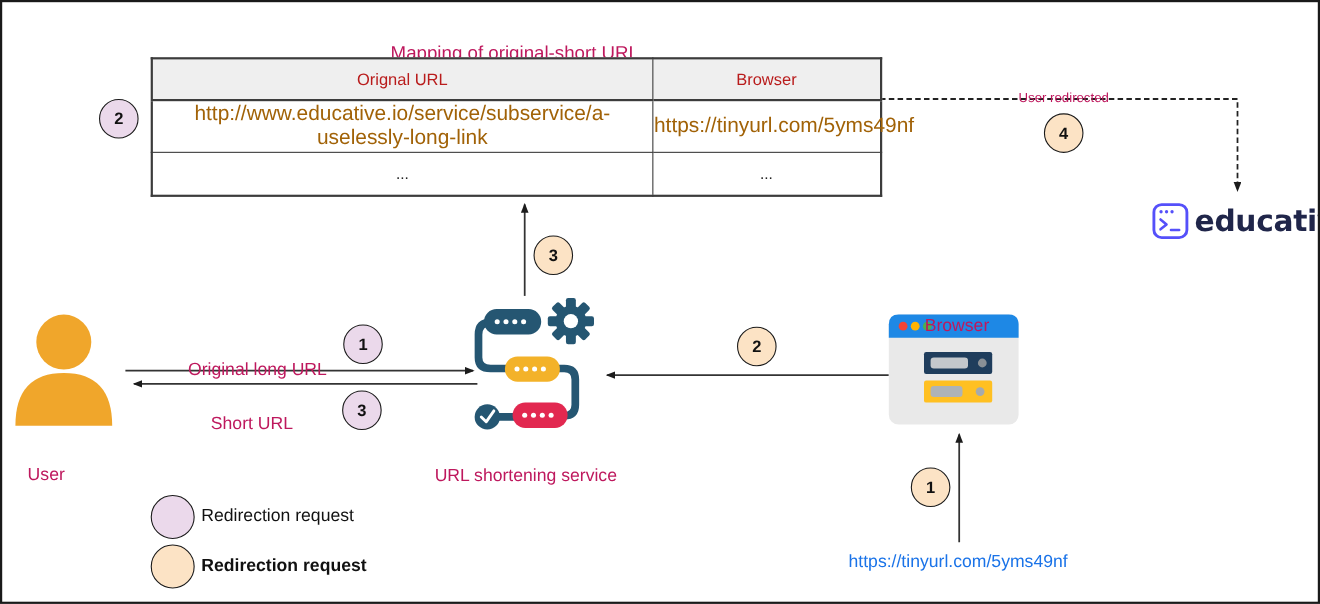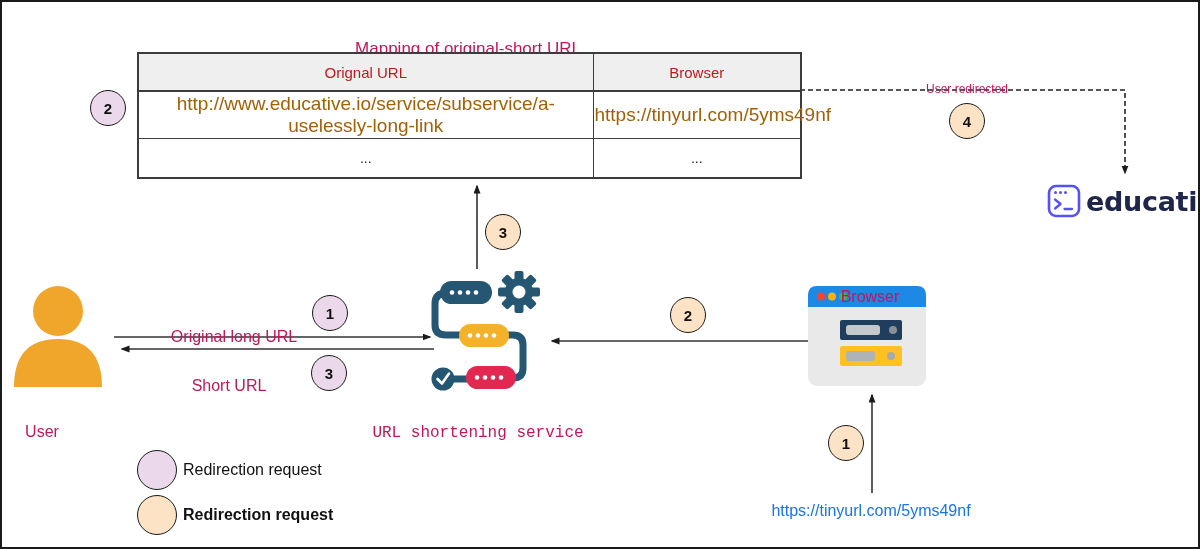--- a/index.html
+++ b/index.html
@@ -175,21 +175,21 @@
   <div class="badge purple" style="left:327px; top:371px;">3</div>
   <div class="badge orange" style="left:501px; top:230px;">3</div>
   <div class="badge orange" style="left:686px; top:313px;">2</div>
   <div class="badge orange" style="left:844px; top:441px;">1</div>
   <div class="badge orange" style="left:965px; top:119px;">4</div>
 
   <div class="label small" style="left:965px; top:62px;">User redirected</div>
   <div class="label" style="left:232px; top:310px;">Original long URL</div>
   <div class="label" style="left:227px; top:359px;">Short URL</div>
   <div class="label" style="left:40px; top:405px;">User</div>
-  <div class="label" style="left:476px; top:406px;font-family:Liberation Mono, monospace;">URL shortening service</div>
+  <div class="label" style="left:476px; top:406px;">URL shortening service</div>
   <div class="label" style="left:868px; top:270px;">Browser</div>
   <div class="url-text" style="left:869px; top:509px;">https://tinyurl.com/5yms49nf</div>
 
   <div class="wordmark">educative</div>
 
   <div class="legend-dot purple" style="left:155px; top:468px;"></div>
   <div class="legend-label" style="left:181px; top:468px;">Redirection request</div>
   <div class="legend-dot orange" style="left:155px; top:513px;"></div>
   <div class="legend-label" style="left:181px; top:513px;font-weight:bold;">Redirection request</div>
 

